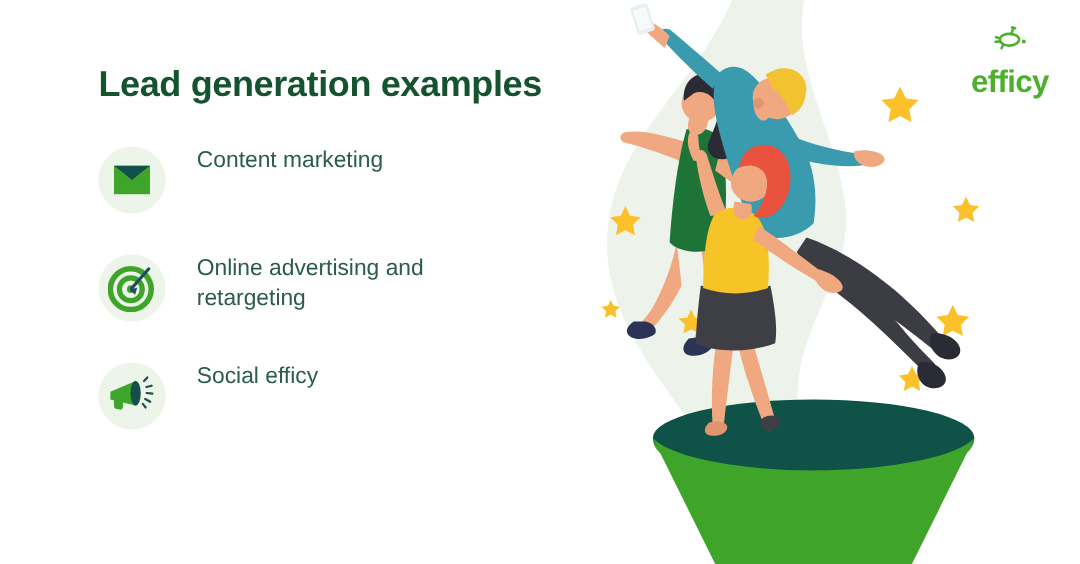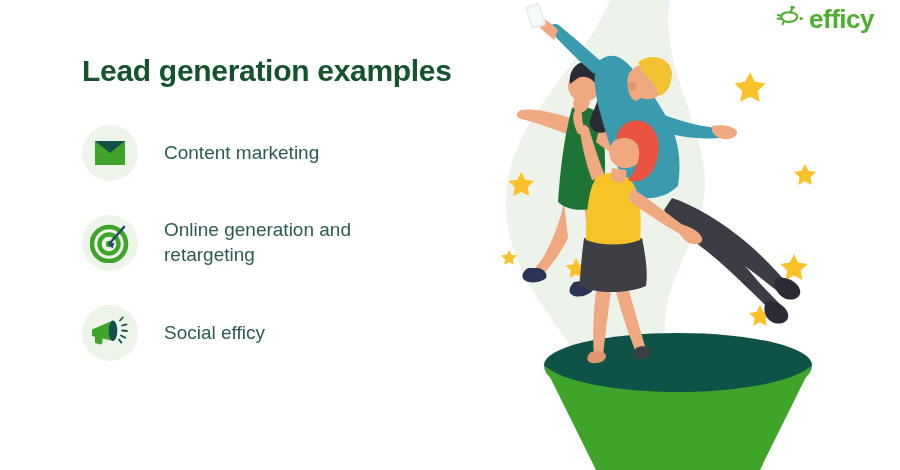--- a/index.html
+++ b/index.html
@@ -14,25 +14,26 @@
     position: relative;
     width: 900px;
     height: 470px;
     background: #ffffff;
     overflow: hidden;
   }
 
   
   .logo {
     position: absolute;
-    top: 4px;
+    top: 20px;
     right: 26px;
     display: flex;
     align-items: center;
     gap: 4px;
+    flex-direction: column;
   }
   .logo-word {
     font-size: 26px;
     font-weight: bold;
     color: #4CAF2E;
     letter-spacing: -0.5px;
     line-height: 1;
   }
 
   
@@ -49,21 +50,20 @@
 
   
   .list {
     position: absolute;
     left: 82px;
     top: 122px;
     width: 380px;
   }
   .list-item {
     display: flex;
-    align-items: center;
     height: 62px;
     margin-bottom: 28px;
   }
   .item-icon-wrap {
     width: 56px;
     height: 56px;
     min-width: 56px;
     border-radius: 50%;
     background: #EDF4E9;
     display: flex;
@@ -126,21 +126,21 @@
     <div class="list-item">
       <span class="item-icon-wrap">
         <svg width="40" height="40" viewBox="0 0 40 40">
           <circle cx="19" cy="21" r="17" fill="none" stroke="#3FA42A" stroke-width="4.6"></circle>
           <circle cx="19" cy="21" r="9.5" fill="none" stroke="#3FA42A" stroke-width="4.4"></circle>
           <circle cx="19" cy="21" r="3.2" fill="#3FA42A"></circle>
           <path d="M34 4 L19.5 20.5" stroke="#234A63" stroke-width="2.6" stroke-linecap="round"></path>
           <path d="M18.2 21.6 L24.4 19.6 L22.6 25.6 Z" fill="#234A63"></path>
         </svg>
       </span>
-      <span class="item-label">Online generation and retargeting</span>
+      <span class="item-label">Online advertising and retargeting</span>
     </div>
 
 
     <div class="list-item">
       <span class="item-icon-wrap">
         <svg width="42" height="34" viewBox="0 0 42 34">
           <path d="M3 13.5 L24 4.5 L24 25 L3 20 Z" fill="#3FA42A"></path>
           <path d="M6 19.5 L13.5 21.2 L13.5 26 C13.5 27.7 12.2 28.7 10.5 28.3 L7.5 27.6 C6.3 27.3 6 26.4 6 25.2 Z" fill="#3FA42A"></path>
           <ellipse cx="24" cy="14.7" rx="4.3" ry="10.3" fill="#14504A"></ellipse>
           <g stroke="#14504A" stroke-width="1.8" stroke-linecap="round">

